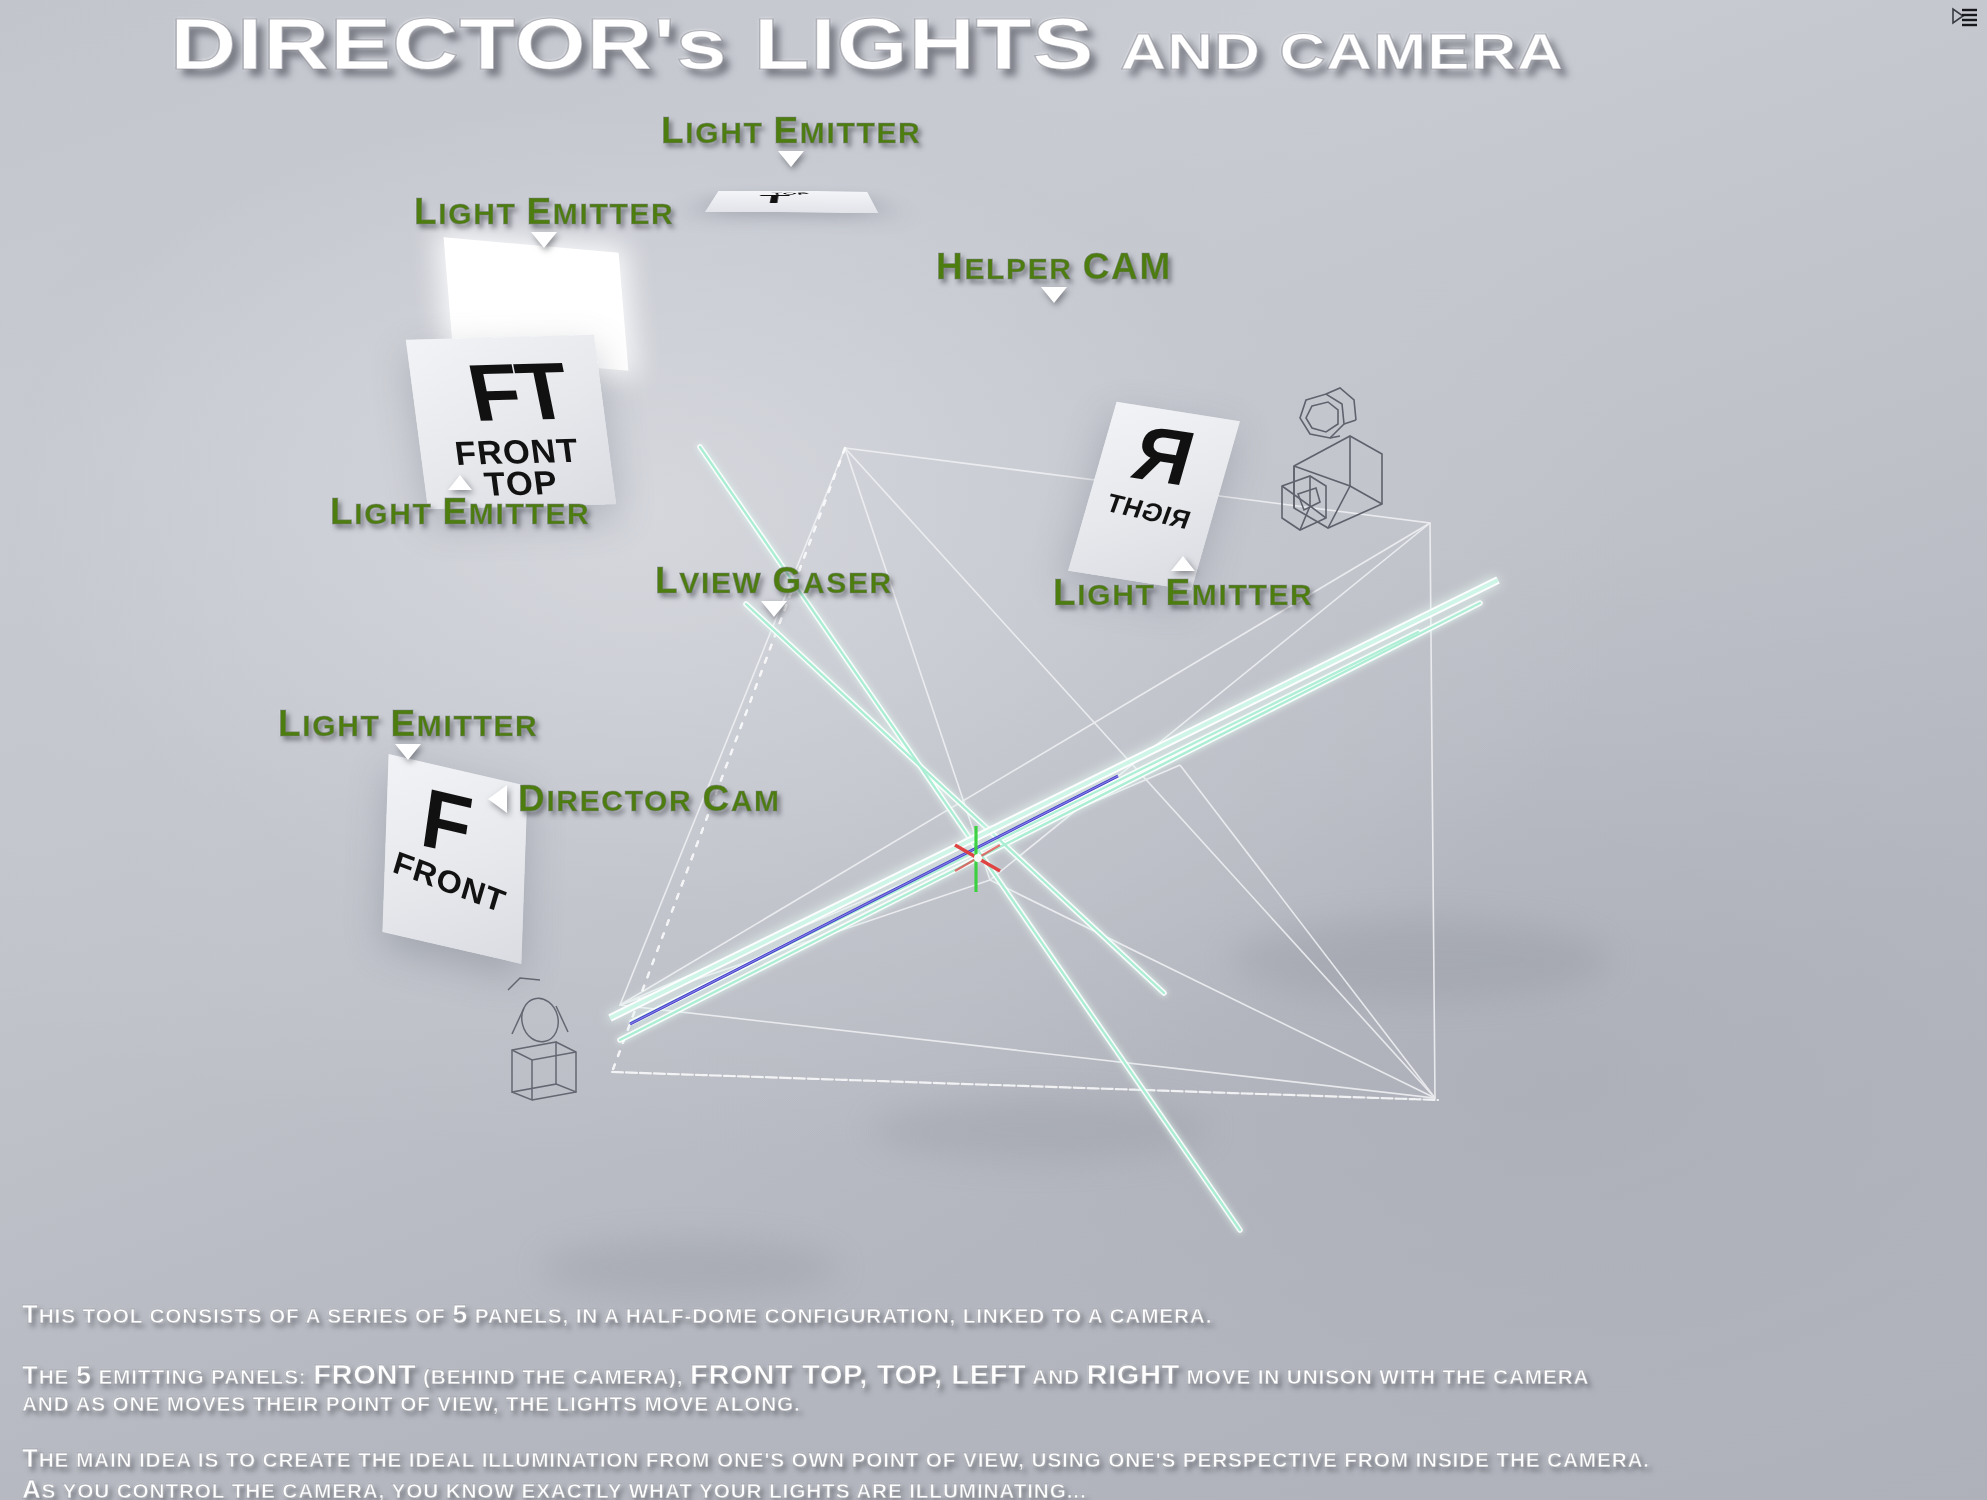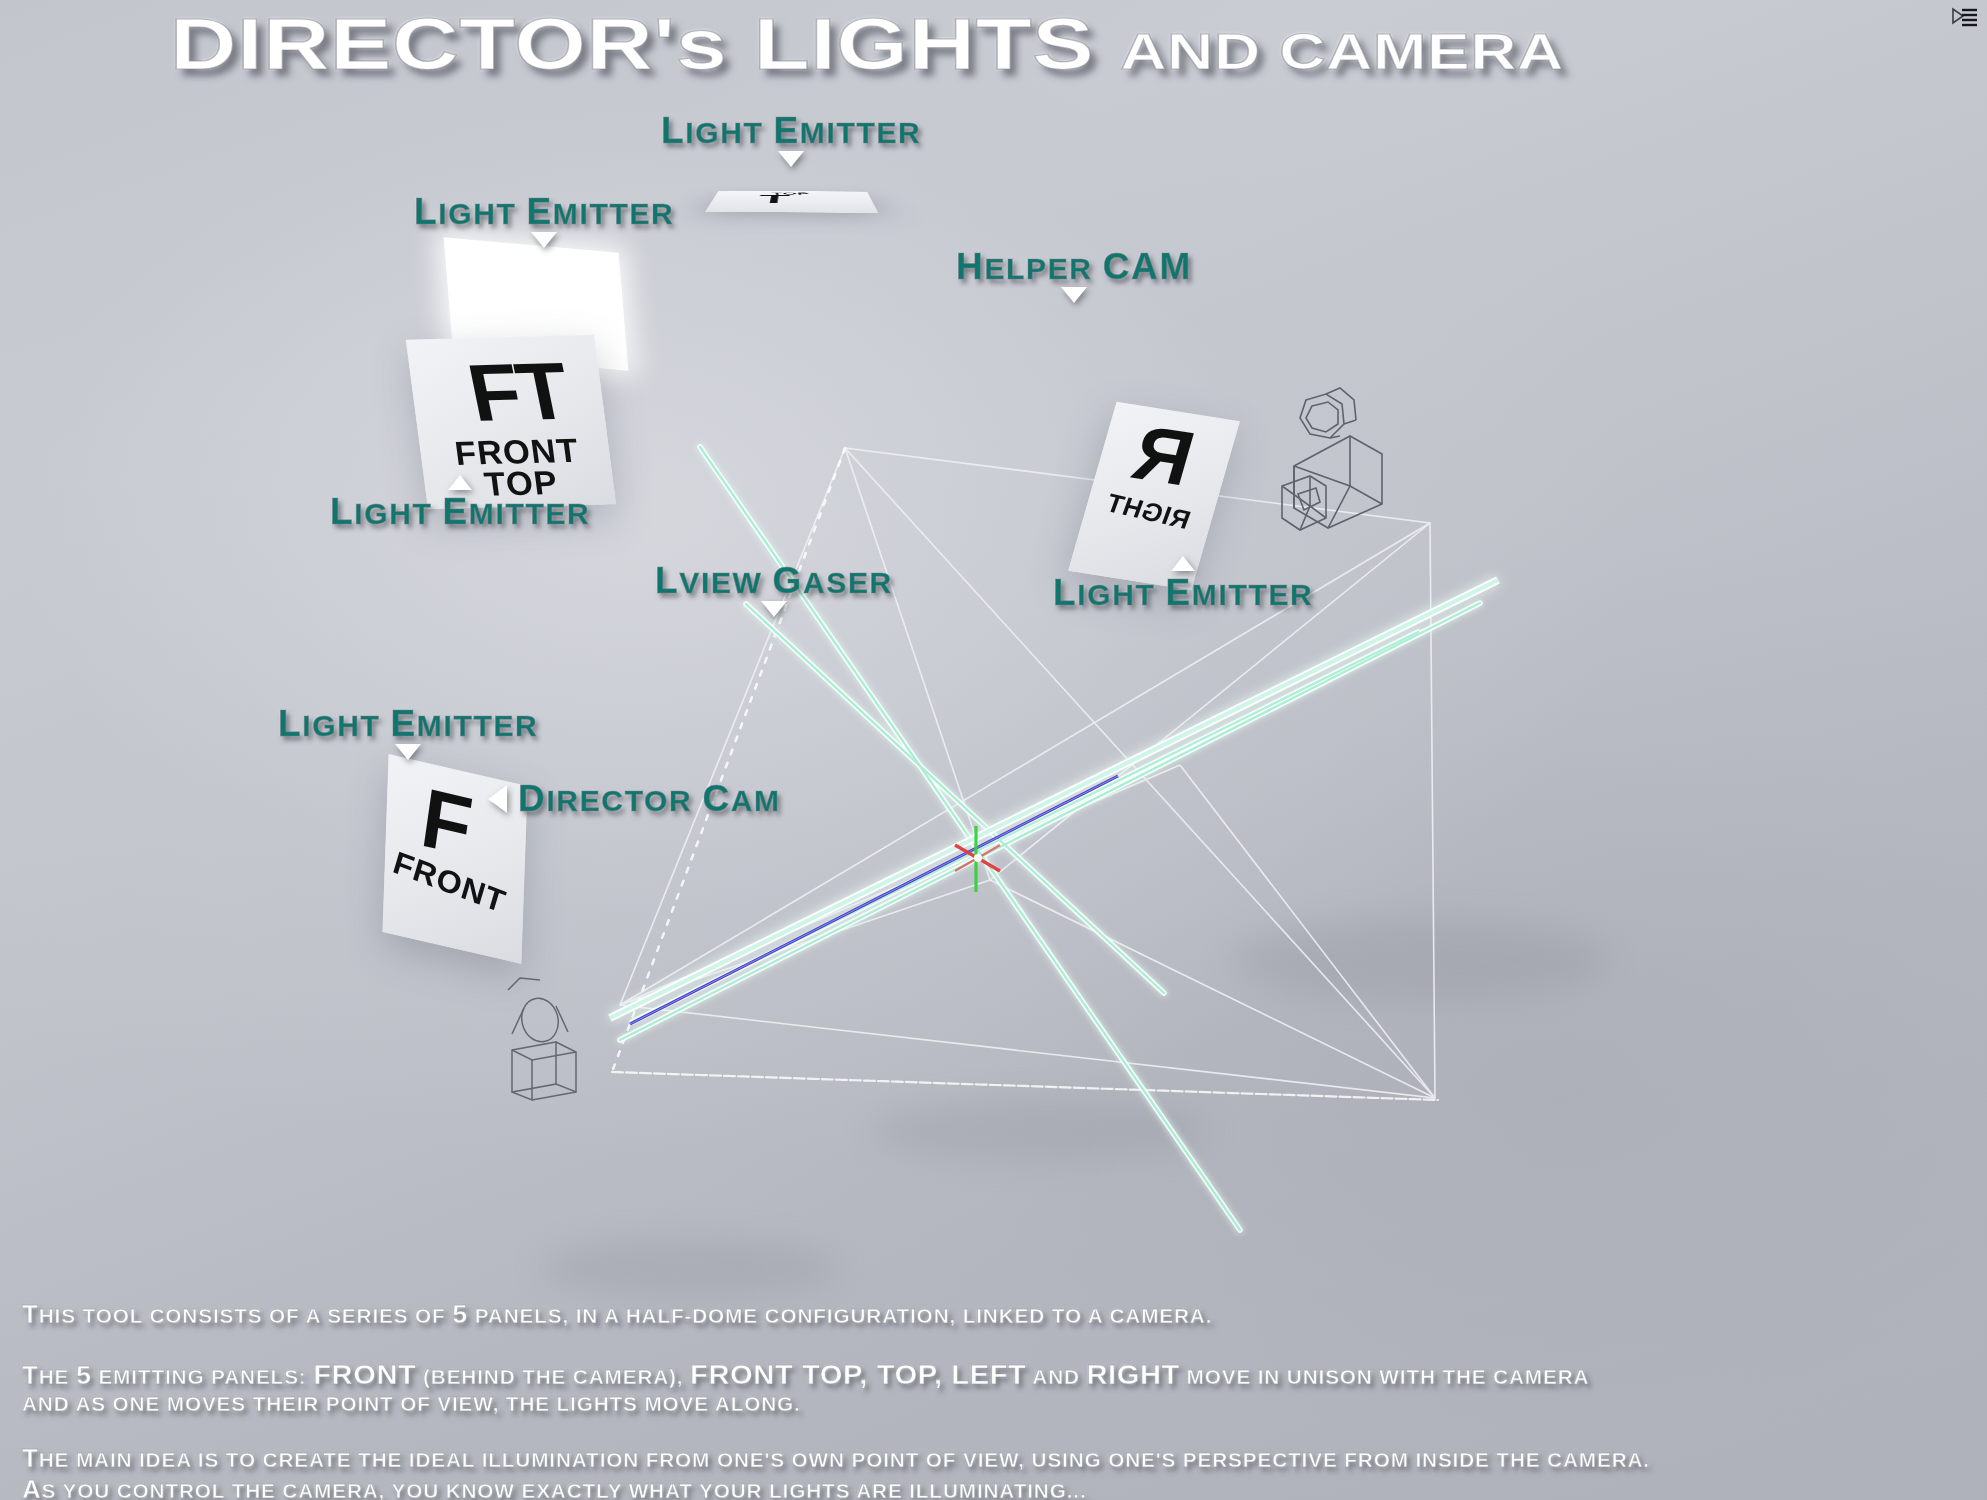--- a/index.html
+++ b/index.html
@@ -46,37 +46,37 @@
   #panel-right .glyph{left:32px;top:12px;font-size:78px;transform:scaleX(-1);}
   #panel-right .sub{left:18px;top:92px;font-size:26px;transform:scaleX(-1) rotate(-4deg);}
 
   
   #panel-front{left:385px;top:770px;width:140px;height:178px;
      transform:rotate(2deg) skewY(11deg);}
   #panel-front .glyph{left:36px;top:20px;font-size:80px;transform:skewX(-6deg) scaleY(1.05);}
   #panel-front .sub{left:8px;top:98px;font-size:32px;transform:skewX(-6deg) rotate(8deg);}
 
   
-  .label{position:absolute;white-space:nowrap;color:#0f766e;font-weight:bold;
+  .label{position:absolute;white-space:nowrap;color:#4d7c0f;font-weight:bold;
          font-size:30px;letter-spacing:.055em;line-height:1;
          text-shadow:3px 4px 5px rgba(60,62,70,.62), 0 0 2px rgba(255,255,255,.9);
          -webkit-text-stroke:0.9px rgba(120,124,134,.55);}
   .label .cap{font-size:37px;}
   .tri{position:absolute;width:0;height:0;left:50%;transform:translateX(-50%);}
   .tri-down{top:100%;margin-top:2px;border-left:13px solid transparent;border-right:13px solid transparent;
      border-top:16px solid #fff;filter:drop-shadow(2px 3px 3px rgba(60,62,70,.55));}
   .tri-up{bottom:100%;margin-bottom:3px;border-left:12px solid transparent;border-right:12px solid transparent;
      border-bottom:15px solid #fff;filter:drop-shadow(2px 3px 3px rgba(60,62,70,.55));}
   .tri-left{position:absolute;left:-30px;top:50%;transform:translateY(-50%);width:0;height:0;
      border-top:14px solid transparent;border-bottom:14px solid transparent;border-right:19px solid #fff;
      filter:drop-shadow(2px 3px 3px rgba(60,62,70,.55));}
 
   #lbl-top     {left:661px; top:112px;}
   #lbl-ft      {left:414px; top:193px;}
-  #lbl-helper  {left:936px; top:248px;margin-left:20px;}
+  #lbl-helper  {left:936px; top:248px;}
   #lbl-ftlow   {left:330px; top:493px;}
   #lbl-laser   {left:655px; top:562px;}
   #lbl-right   {left:1053px;top:574px;}
   #lbl-front   {left:278px; top:705px;}
   #lbl-dircam  {left:518px; top:780px;}
 
   
   #title{position:absolute;left:170px;top:8px;white-space:nowrap;color:#fff;font-weight:bold;
      font-size:72px;letter-spacing:.005em;line-height:1;
      text-shadow:5px 7px 7px rgba(70,72,82,.60), 0 0 3px rgba(255,255,255,.9);

